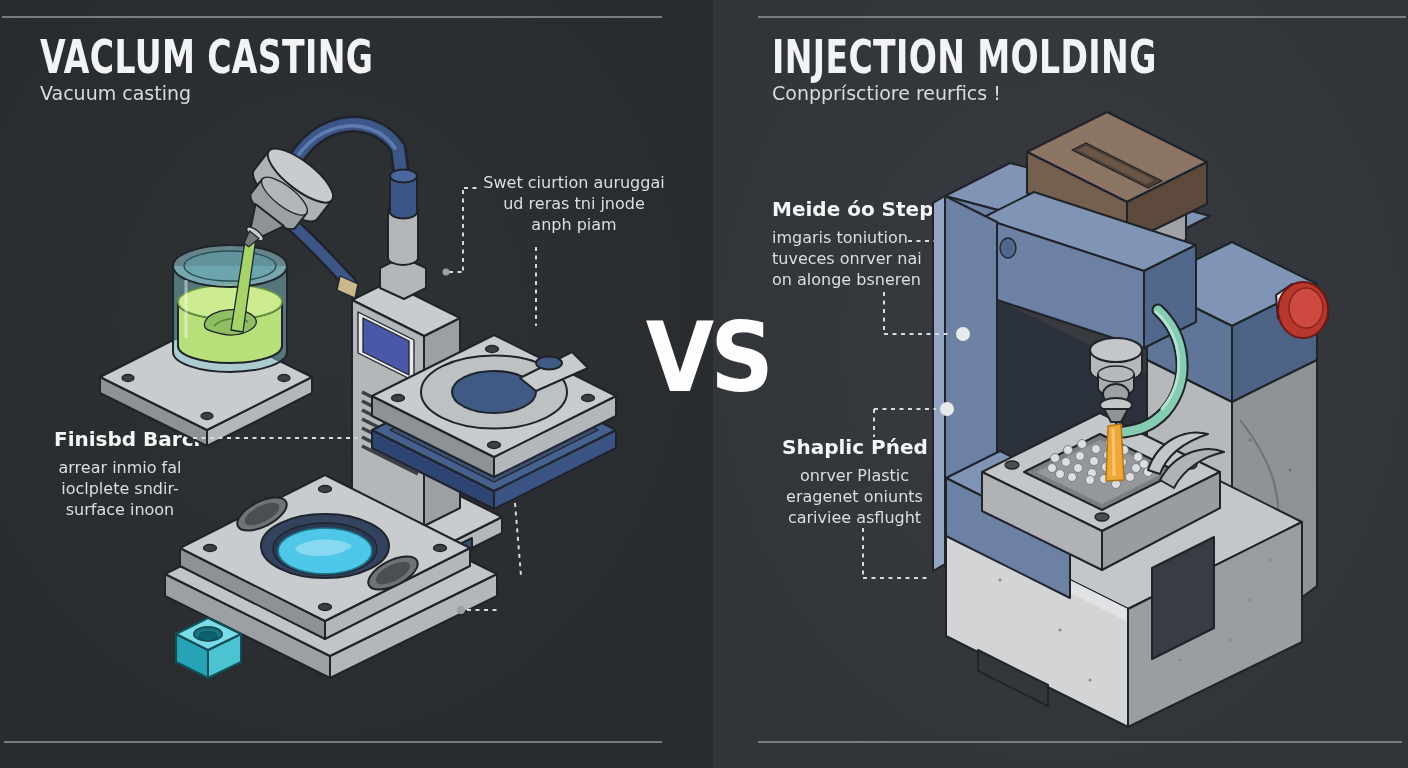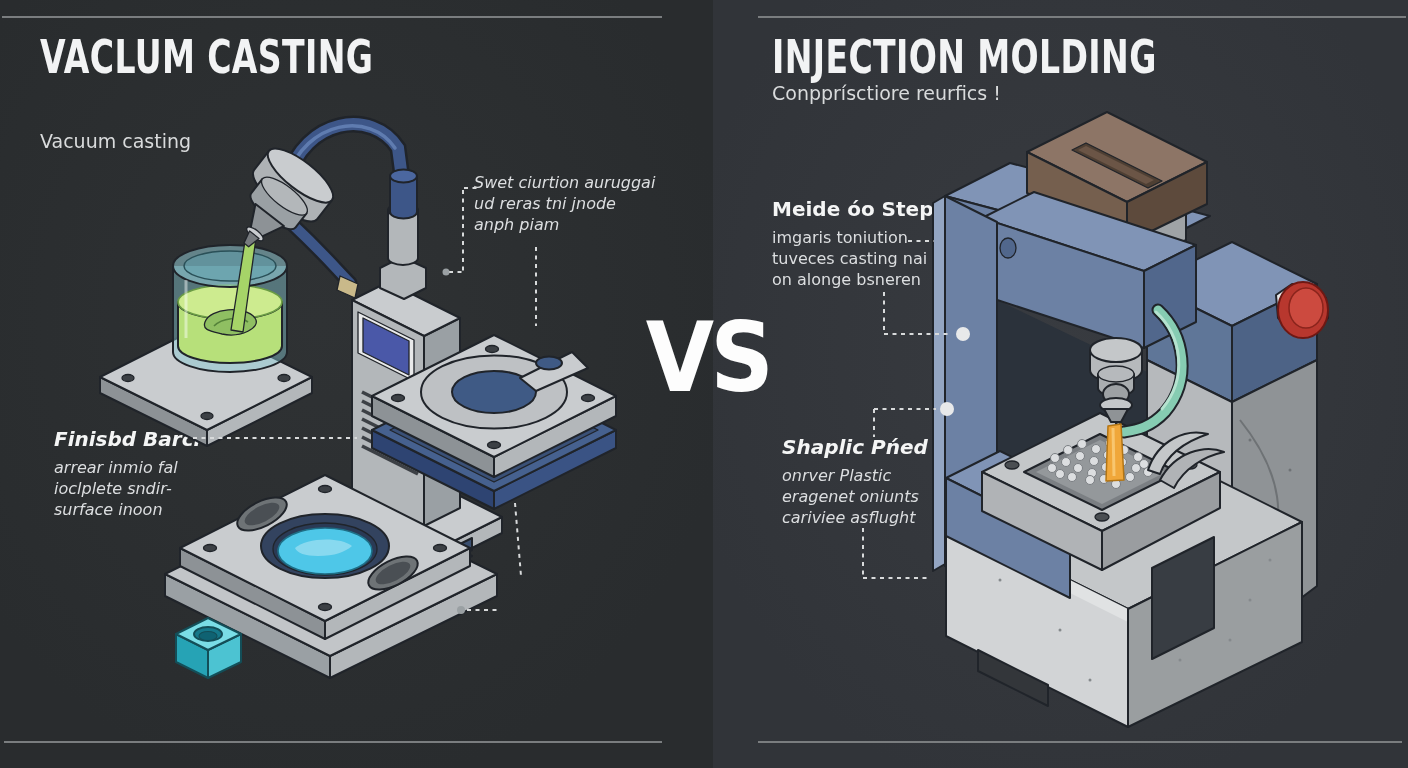--- a/index.html
+++ b/index.html
@@ -18,40 +18,40 @@
   }
   .subtitle{position:absolute;color:#d9dbdc;font-size:19px;white-space:nowrap;}
   .vs{
     position:absolute;left:638px;top:310px;width:140px;text-align:center;
     color:#fdfdfd;font-size:96px;font-weight:bold;line-height:1;letter-spacing:-4px;
     transform:scaleX(0.92);transform-origin:center top;
   }
   .ann{position:absolute;color:#dcdee0;font-size:16px;line-height:21px;}
   .ann .ann-head{color:#f4f5f5;font-weight:bold;font-size:20px;line-height:24px;margin-bottom:6px;white-space:nowrap;}
   .ann .ann-line{white-space:nowrap;}
-  .center{font-style:italic;}
+  .center{text-align:center;}
   .wide-lines .ann-line{line-height:27px;}
   svg.overlay{position:absolute;left:0;top:0;pointer-events:none;}
   svg .ol{stroke:#20242a;stroke-width:2;stroke-linejoin:round;stroke-linecap:round;}
   svg .thin{stroke:#20242a;stroke-width:1.3;stroke-linejoin:round;}
   svg .dash{stroke:#d8dadb;stroke-width:2;fill:none;stroke-dasharray:4 4.5;}
 </style>
 </head>
 <body>
 
 <div class="panel left"></div>
 <div class="panel right"></div>
 
 <div class="rule" style="left:2px;top:16px;width:660px;"></div>
 <div class="rule" style="left:758px;top:16px;width:648px;"></div>
 <div class="rule" style="left:4px;top:741px;width:658px;"></div>
 <div class="rule" style="left:758px;top:741px;width:644px;"></div>
 
 <div class="title" style="left:40px;top:30px;">VACLUM CASTING</div>
-<div class="subtitle" style="left:40px;top:82px;margin-top:48px;">Vacuum casting</div>
+<div class="subtitle" style="left:40px;top:82px;">Vacuum casting</div>
 <div class="title" style="left:772px;top:30px;">INJECTION MOLDING</div>
 <div class="subtitle" style="left:772px;top:82px;text-align:center;">Conpprísctiore reurfics !</div>
 <div class="vs">VS</div>
 
 <div class="ann center" style="left:474px;top:172px;width:200px;">
   <div class="ann-line">Swet ciurtion auruggai</div>
   <div class="ann-line">ud reras tni jnode</div>
   <div class="ann-line">anph piam</div>
 </div>
 <div class="ann center" style="left:54px;top:427px;width:132px;">
@@ -59,21 +59,21 @@
   <div class="ann-line">arrear inmio fal</div>
   <div class="ann-line">ioclplete sndir-</div>
   <div class="ann-line">surface inoon</div>
 </div>
 <div class="ann center wide-lines" style="left:488px;top:588px;width:190px;">
 </div>
 
 <div class="ann" style="left:772px;top:197px;width:170px;">
   <div class="ann-head">Meide óo Stept</div>
   <div class="ann-line">imgaris toniution</div>
-  <div class="ann-line">tuveces casting nai</div>
+  <div class="ann-line">tuveces onrver nai</div>
   <div class="ann-line">on alonge bsneren</div>
 </div>
 <div class="ann center" style="left:782px;top:435px;width:145px;">
   <div class="ann-head">Shaplic Pńed</div>
   <div class="ann-line">onrver Plastic</div>
   <div class="ann-line">eragenet oniunts</div>
   <div class="ann-line">cariviee asflught</div>
 </div>
 
 <svg class="overlay" width="1408" height="768" viewBox="0 0 1408 768">

